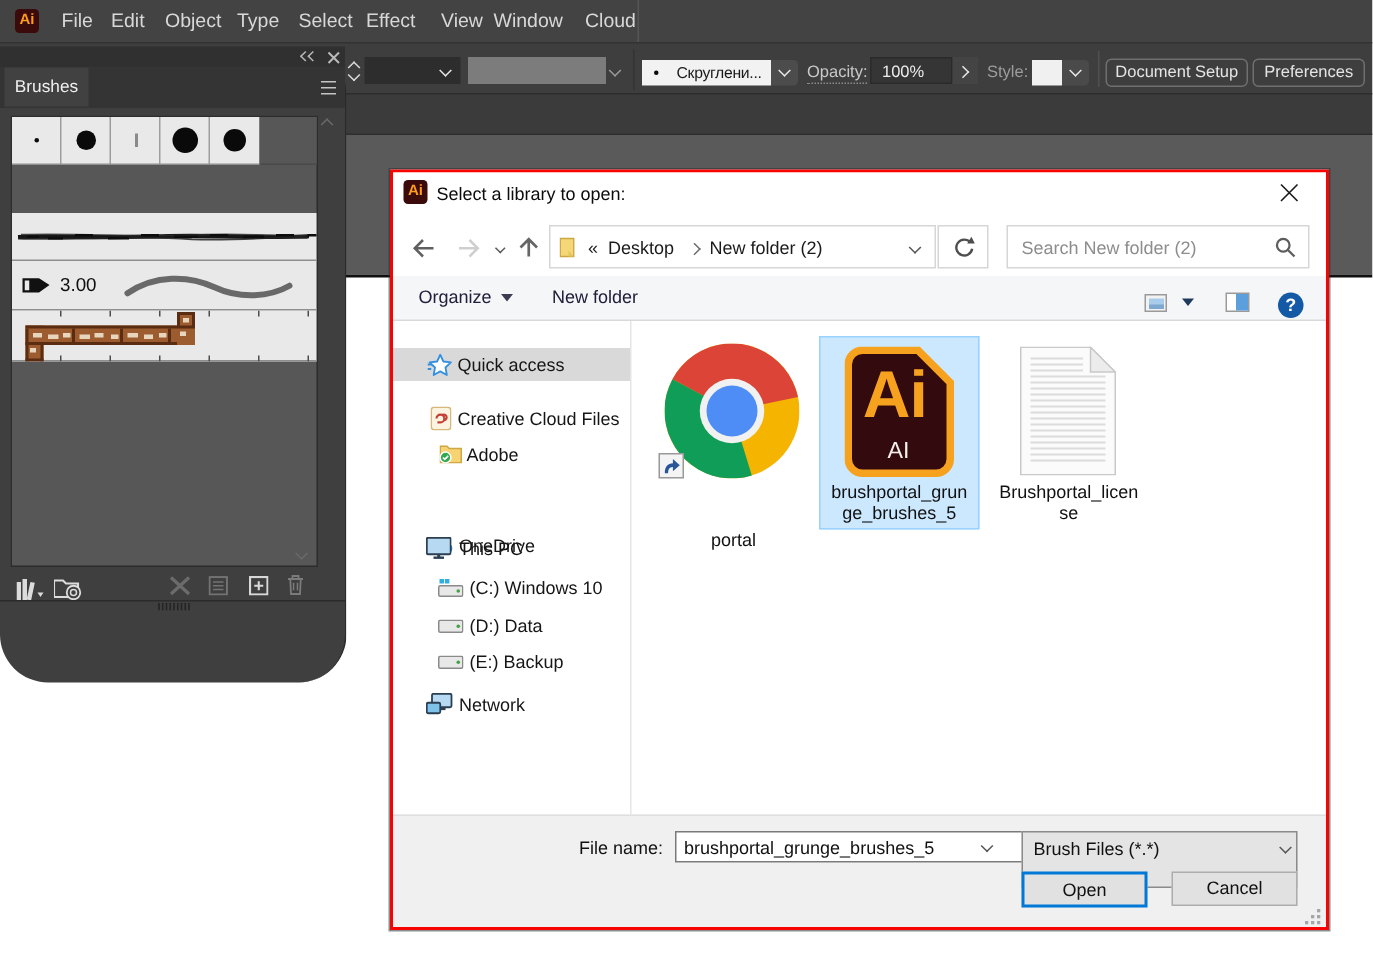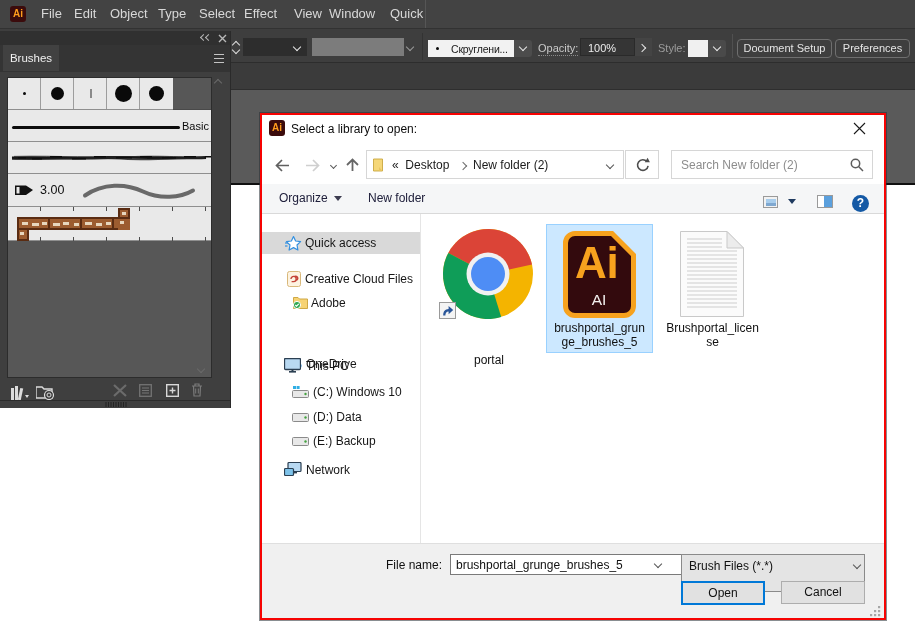--- a/index.html
+++ b/index.html
@@ -14,21 +14,21 @@
 .menuitem{top:0;height:28px;line-height:28px;color:#d8d8d8;font-size:13px;}
 #ailogo{left:10px;top:6px;width:16px;height:16px;background:#3b0b0c;border-radius:3px;color:#ff9c1c;font-size:10px;font-weight:bold;text-align:center;line-height:16px;}
 .chev{position:absolute;width:5px;height:5px;border-right:1.7px solid #e8e8e8;border-bottom:1.7px solid #e8e8e8;}
 .chev.down{transform:rotate(45deg);}
 .chev.up{transform:rotate(-135deg);}
 .chev.right{transform:rotate(-45deg);}
 
 .tb-dark{background:#2d2d2d;height:18px;top:38px;}
 .tb-btn{border:1px solid #6f6f6f;border-radius:4px;color:#e4e4e4;font-size:11px;text-align:center;height:17px;line-height:17px;top:39px;}
 
-#panel{left:0;top:31px;width:231px;height:377px;background:#3f3f3f;border-right:1px solid #2a2a2a;box-sizing:border-box;}
+#panel{left:0;top:31px;width:231px;height:424px;background:#3f3f3f;border-right:1px solid #2a2a2a;box-sizing:border-box;border-radius:32px;}
 #panelhead{position:absolute;left:0;top:0;width:100%;height:14px;background:#303030;}
 #paneltabs{position:absolute;left:0;top:14px;width:100%;height:27px;background:#343434;}
 #ptab{position:absolute;left:3px;top:14px;width:56px;height:26px;background:#414141;color:#f0f0f0;font-size:11.5px;line-height:26px;text-align:center;}
 #well{position:absolute;left:7px;top:46px;width:203px;height:299px;background:#575757;border:1px solid #2c2c2c;}
 .brow{position:absolute;left:0;width:203px;background:#e9e9e9;border-bottom:1px solid #8f8f8f;box-sizing:border-box;}
 .swatch{position:absolute;top:0;height:100%;background:#e9e9e9;border-right:1px solid #9d9d9d;box-sizing:border-box;}
 .dot{position:absolute;background:#0a0a0a;border-radius:50%;}
 #pbottom{position:absolute;left:0;top:347px;width:100%;height:22px;}
 .picon{position:absolute;}
 
@@ -58,21 +58,21 @@
 
 <div class="abs" id="ailogo">Ai</div>
 <div class="abs menuitem" style="left:41px;">File</div>
 <div class="abs menuitem" style="left:74px;">Edit</div>
 <div class="abs menuitem" style="left:110px;">Object</div>
 <div class="abs menuitem" style="left:158px;">Type</div>
 <div class="abs menuitem" style="left:199px;">Select</div>
 <div class="abs menuitem" style="left:244px;">Effect</div>
 <div class="abs menuitem" style="left:294px;">View</div>
 <div class="abs menuitem" style="left:329px;">Window</div>
-<div class="abs menuitem" style="left:390px;">Quick</div>
+<div class="abs menuitem" style="left:390px;">Cloud</div>
 <div class="abs" style="left:425px;top:0;width:1px;height:28px;background:#565656;"></div>
 
 <div class="abs chev up" style="left:233px;top:42px;border-color:#dcdcdc;"></div>
 <div class="abs chev down" style="left:233px;top:47px;border-color:#dcdcdc;"></div>
 <div class="abs tb-dark" style="left:243px;width:64px;"></div>
 <div class="abs chev down" style="left:294px;top:44px;"></div>
 <div class="abs" style="left:312px;top:38px;width:92px;height:18px;background:#7c7c7c;"></div>
 <div class="abs chev down" style="left:407px;top:44px;border-color:#9b9b9b;"></div>
 <div class="abs" style="left:422px;top:33px;width:1px;height:27px;background:#333;"></div>
 <div class="abs" style="left:428px;top:40px;width:86px;height:17px;background:#f2f2f2;"></div>
@@ -120,24 +120,20 @@
       <div class="swatch" style="left:99px;width:33px;">
           <div class="dot" style="left:8px;top:7px;width:17px;height:17px;"></div>
         </div>
       <div class="swatch" style="left:132px;width:33px;border-right:none;">
           <div class="dot" style="left:9px;top:8px;width:15px;height:15px;"></div>
         </div>
       <div style="position:absolute;left:165px;top:0;width:38px;height:32px;background:#575757;border-bottom:1px solid #494949;box-sizing:border-box;"></div>
       <div style="position:absolute;left:0px;top:31px;width:165px;height:1px;background:#8f8f8f;"></div>
     </div>
 
-    <div class="brow" style="top:32px;height:32px;">
-      <div style="position:absolute;left:4px;top:16px;width:168px;height:2.5px;background:#0c0c0c;border-radius:2px;"></div>
-      <div style="position:absolute;left:174px;top:10px;font-size:11px;color:#0c0c0c;">Basic</div>
-    </div>
 
     <div class="brow" style="top:64px;height:32px;">
       <svg width="203" height="32" style="position:absolute;left:0;top:0;">
         <path d="M4,16 C30,15 60,17 100,15.5 C140,14.5 170,17 198,15.5" stroke="#161616" stroke-width="2.8" fill="none"></path>
         <path d="M4,17 C40,18.5 80,14.5 120,17.5 C160,18.5 180,15 197,16.5" stroke="#222" stroke-width="1.2" fill="none" opacity=".85"></path>
         <path d="M6,14.4 C50,13.4 90,16.4 130,14.4 C160,13.5 185,16 196,15" stroke="#2c2c2c" stroke-width="1" fill="none" opacity=".8"></path>
         <path d="M10,15.8 h8 m6,1 h10 m8,-2 h12 m10,2 h14 m8,-2 h12 m10,1 h16 m8,-1 h12 m10,1 h14 m8,-1 h12 m9,0 h10" stroke="#0d0d0d" stroke-width="1.6" fill="none"></path>
       </svg>
     </div>
 

